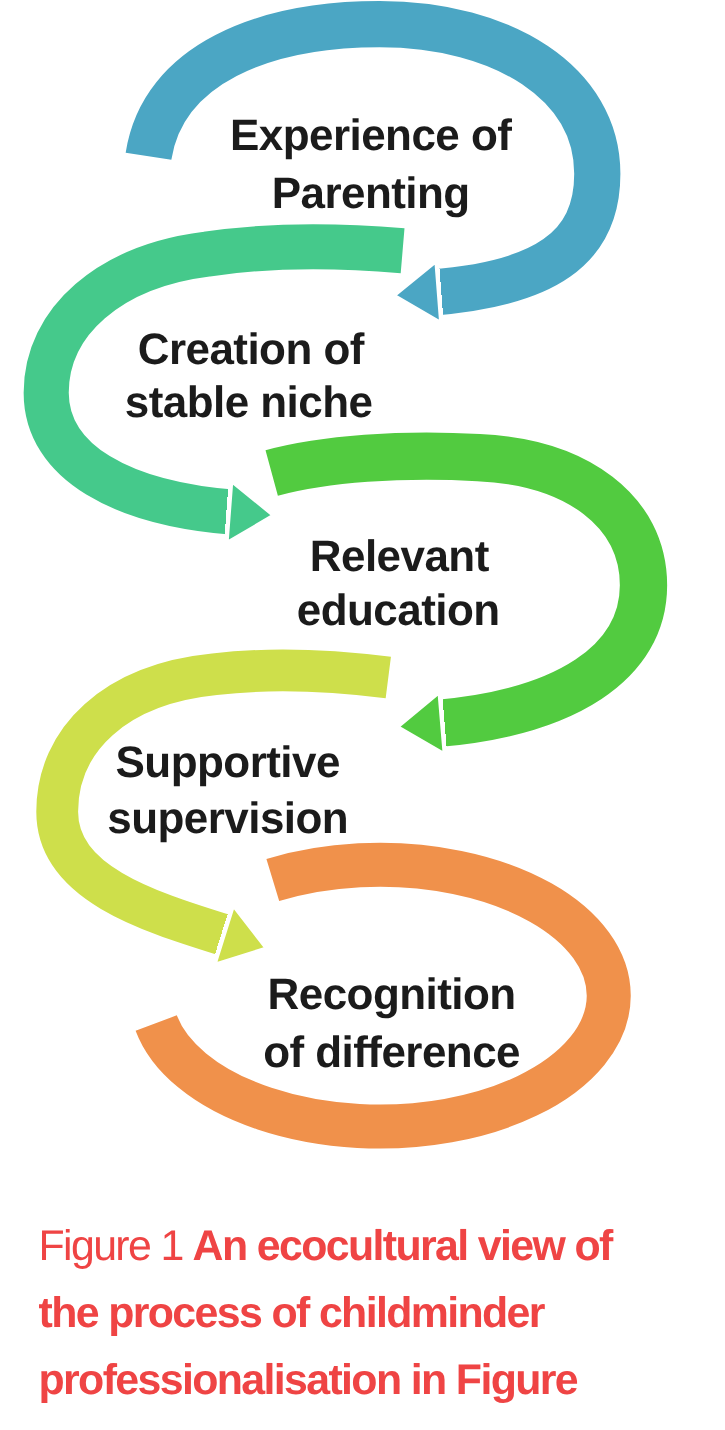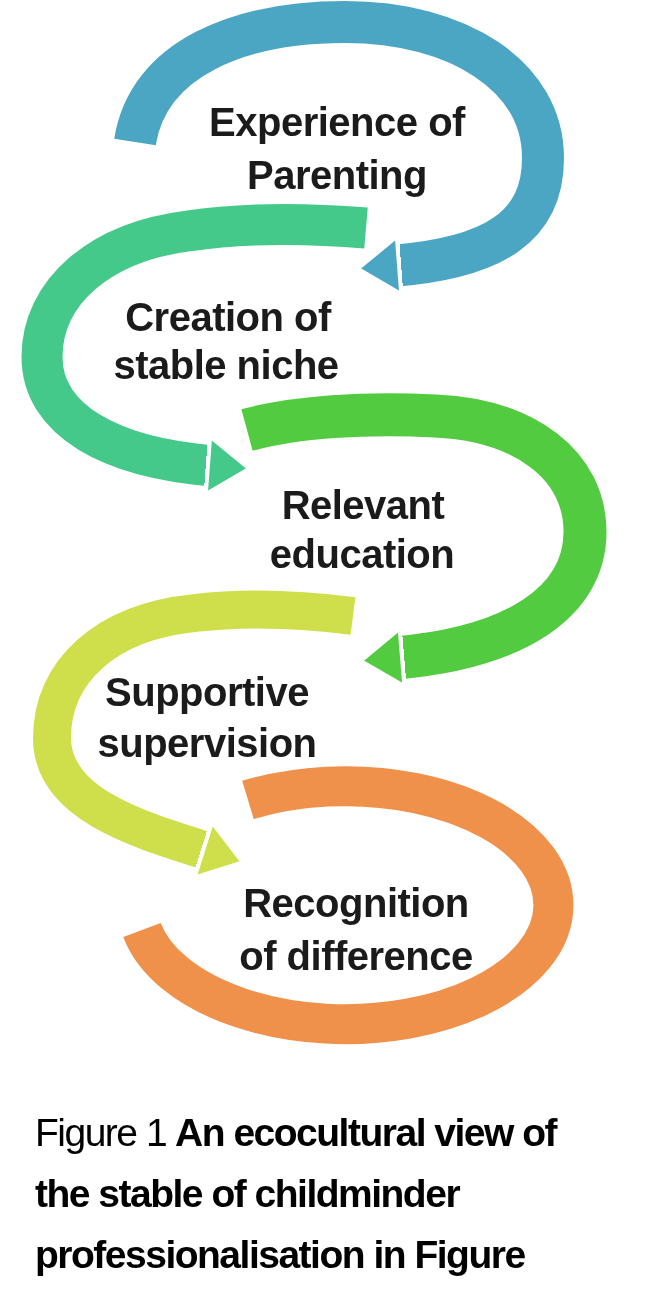--- a/index.html
+++ b/index.html
@@ -24,21 +24,21 @@
     font-family: "Liberation Sans", sans-serif;
     font-weight: bold;
     font-size: 40px;
     letter-spacing: -0.5px;
   }
   .caption {
     position: absolute;
     left: 35px;
     top: 1102px;
     width: 620px;
-    color: #000000;
+    color: #ef4444;
     font-size: 39px;
     letter-spacing: -1.5px;
     line-height: 61px;
   }
   .cap-line {
     white-space: nowrap;
   }
   .cap-prefix {
     font-weight: normal;
     margin-right: 9px;
@@ -91,17 +91,17 @@
       <text class="step-label" x="207" y="706">Supportive</text>
       <text class="step-label" x="207" y="757">supervision</text>
 
       <text class="step-label" x="356" y="917">Recognition</text>
       <text class="step-label" x="356" y="970">of difference</text>
     </g>
   </svg>
 
   <div class="caption">
     <div class="cap-line"><span class="cap-prefix">Figure 1</span><span class="cap-bold">An ecocultural view of</span></div>
-    <div class="cap-line cap-bold">the stable of childminder</div>
+    <div class="cap-line cap-bold">the process of childminder</div>
     <div class="cap-line cap-bold">professionalisation in Figure</div>
   </div>
 
 </div>
 
 </body></html>

